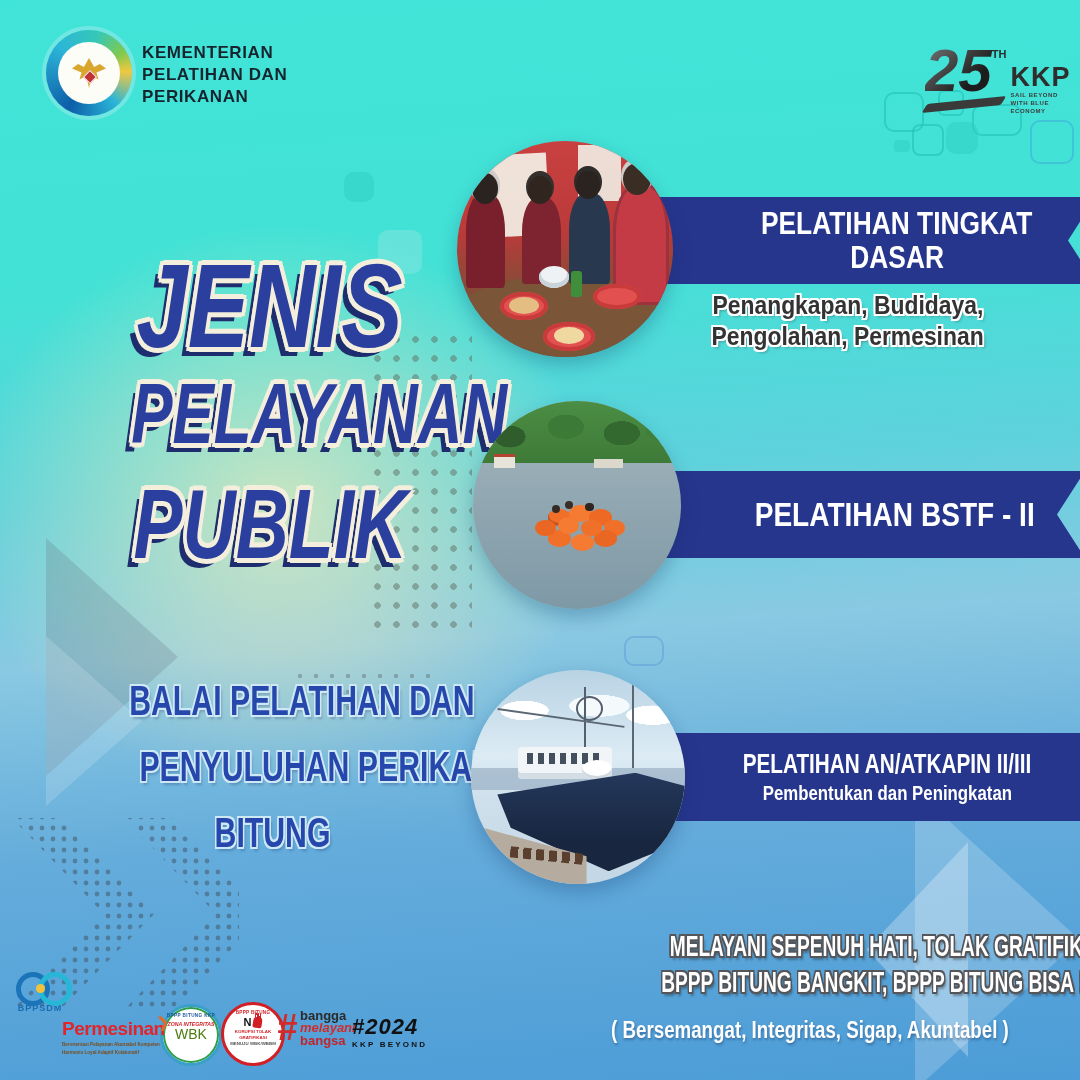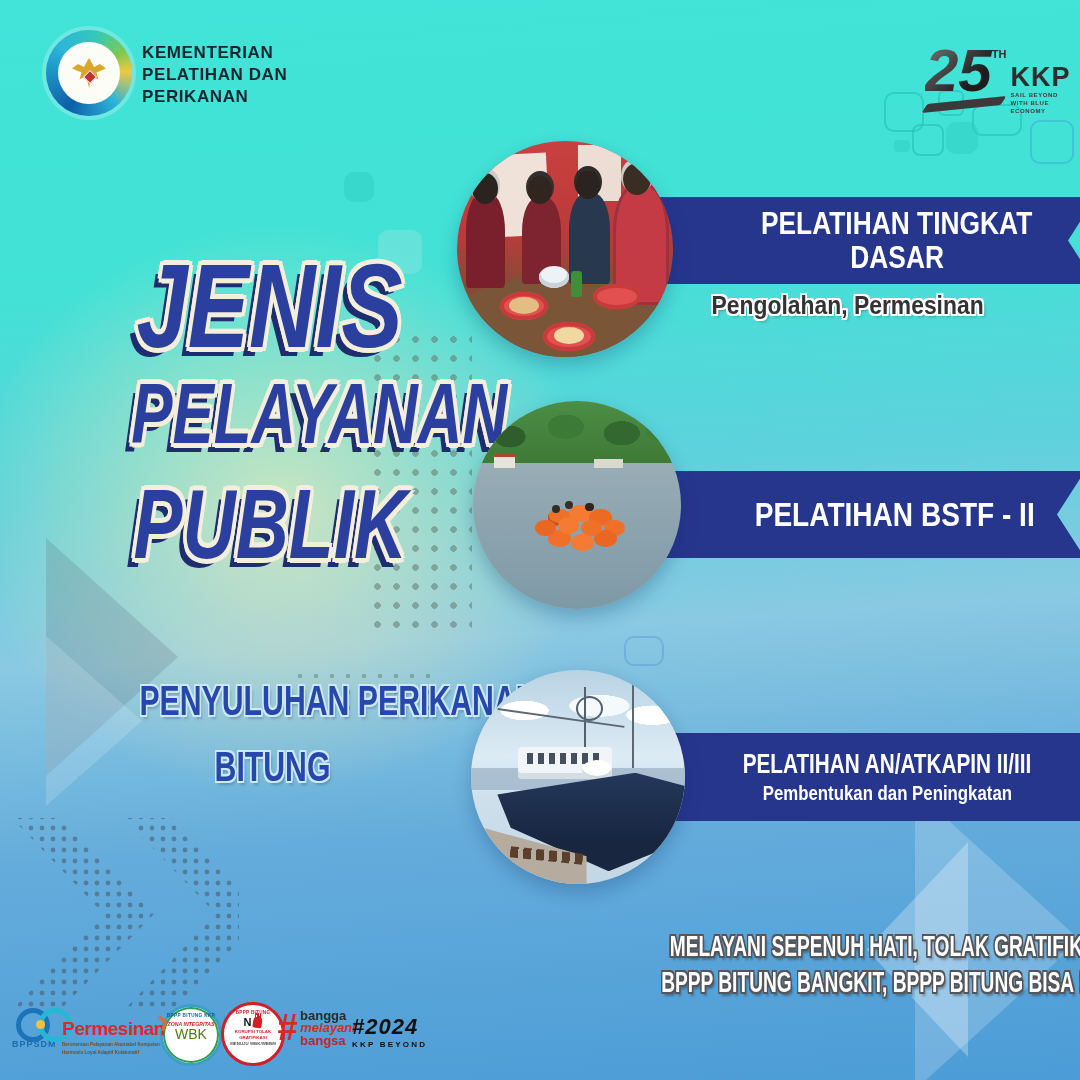--- a/index.html
+++ b/index.html
@@ -91,21 +91,21 @@
     text-shadow:-2px 0 #55565a,2px 0 #55565a,0 -2px #55565a,0 2px #55565a,
       -2px -2px #55565a,2px 2px #55565a,2px -2px #55565a,-2px 2px #55565a,3px 4px 3px rgba(30,30,30,.4);}
   .motto .vals{margin-top:16px;font-size:24px;font-weight:800;}
   .motto .vals .cond{--sx:.78;text-shadow:1px 2px 3px rgba(20,40,80,.4);}
 
   
   .p-abs{position:absolute;}
 
   
   .foot{position:absolute;z-index:6;}
-  .bppsdm{left:12px;top:1006px;width:56px;}
+  .bppsdm{left:12px;top:970px;width:56px;text-align:center;}
   .swirl{position:relative;width:52px;height:30px;margin:0 auto;}
   .swirl .c1{position:absolute;left:2px;top:2px;width:24px;height:24px;border:5px solid #1b74b8;border-radius:50%;}
   .swirl .c2{position:absolute;left:24px;top:2px;width:24px;height:24px;border:5px solid #27b7d6;border-radius:50%;}
   .swirl .c3{position:absolute;left:22px;top:14px;width:9px;height:9px;background:#f2c23c;border-radius:50%;}
   .bppsdm-t{font-size:9px;font-weight:800;color:#1a6cb0;letter-spacing:1px;margin-top:3px;}
   .berakhlak{left:62px;top:1018px;width:104px;}
   .ber-t{font-size:19px;font-weight:900;color:#E3242B;letter-spacing:-.5px;}
   .ber-arrow{position:absolute;right:-4px;top:-4px;color:#E06A2B;font-size:14px;font-weight:900;transform:rotate(-12deg);}
   .ber-s{font-size:4.6px;font-weight:700;color:#7a4c1e;line-height:1.3;margin-top:2px;}
   .badge{border-radius:50%;background:#fff;text-align:center;position:absolute;}
@@ -189,29 +189,31 @@
     </span>
   </div>
 
   <div class="abs title">
     <span class="ln t1"><span class="cond" style="--sx:.78;">JENIS</span></span>
     <span class="ln t2"><span class="cond" style="--sx:.72;">PELAYANAN</span></span>
     <span class="ln t3"><span class="cond" style="--sx:.75;">PUBLIK</span></span>
   </div>
 
   <div class="abs org">
+    <div><span class="cond">BALAI PELATIHAN DAN</span></div>
     <div><span class="cond">PENYULUHAN PERIKANAN</span></div>
     <div><span class="cond">BITUNG</span></div>
   </div>
 
   <div class="banner" style="left:640px;top:197px;width:398px;height:87px;padding-left:58px;">
     <span class="bl" style="font-size:31px;line-height:34px;"><span class="cond" style="--sx:.85;">PELATIHAN TINGKAT</span></span>
     <span class="bl" style="font-size:31px;line-height:34px;"><span class="cond" style="--sx:.85;">DASAR</span></span>
   </div>
   <div class="abs sub1">
+    <div><span class="cond">Penangkapan, Budidaya,</span></div>
     <div><span class="cond">Pengolahan, Permesinan</span></div>
   </div>
   <div class="photo" style="left:457px;top:141px;width:216px;height:216px;">
     <div class="p-abs" style="inset:0;background:linear-gradient(180deg,#c94040 0%,#bb3a3a 42%,#8a4a38 66%,#6e4a34 100%);"></div>
     <div class="p-abs" style="left:16%;top:6%;width:26%;height:38%;background:#f3f0e6;opacity:.92;transform:rotate(-3deg);"></div>
     <div class="p-abs" style="left:56%;top:2%;width:20%;height:26%;background:#f1eee4;opacity:.9;"></div>
     <div class="p-abs" style="left:-6%;top:62%;width:112%;height:48%;background:#7a5538;border-radius:50% 50% 0 0;"></div>
 
     <div class="p-abs" style="left:4%;top:24%;width:18%;height:44%;background:#7a1f2c;border-radius:40% 40% 6% 6%;"></div>
     <div class="p-abs" style="left:7%;top:15%;width:12%;height:14%;background:#2b2320;border-radius:50%;box-shadow:0 -3px 0 2px #cfcbc8;"></div>
@@ -283,20 +285,21 @@
 
     <div class="p-abs" style="left:4%;top:48%;width:104%;height:46%;background:linear-gradient(180deg,#24385c 0%,#18263f 70%);clip-path:polygon(8% 22%,70% 0,100% 18%,100% 62%,58% 100%,14% 56%);"></div>
 
     <div class="p-abs" style="left:0;top:66%;width:54%;height:34%;background:#b5ab9f;clip-path:polygon(0 18%,100% 62%,100% 100%,0 100%);"></div>
     <div class="p-abs" style="left:18%;top:84%;width:34%;height:5%;background:repeating-linear-gradient(90deg,#5a3f2e 0 8px,transparent 8px 13px);transform:rotate(6deg);"></div>
   </div>
 
   <div class="abs motto">
     <div class="big"><span class="cond">MELAYANI SEPENUH HATI, TOLAK GRATIFIKASI !</span></div>
     <div class="big"><span class="cond">BPPP BITUNG BANGKIT, BPPP BITUNG BISA !</span></div>
+    <div class="vals"><span class="cond">( Bersemangat, Integritas, Sigap, Akuntabel )</span></div>
   </div>
 
   <div class="foot bppsdm">
     <div class="swirl">
       <div class="c1"></div>
         <div class="c2"></div>
         <div class="c3"></div>
     </div>
     <div class="bppsdm-t">BPPSDM</div>
   </div>

